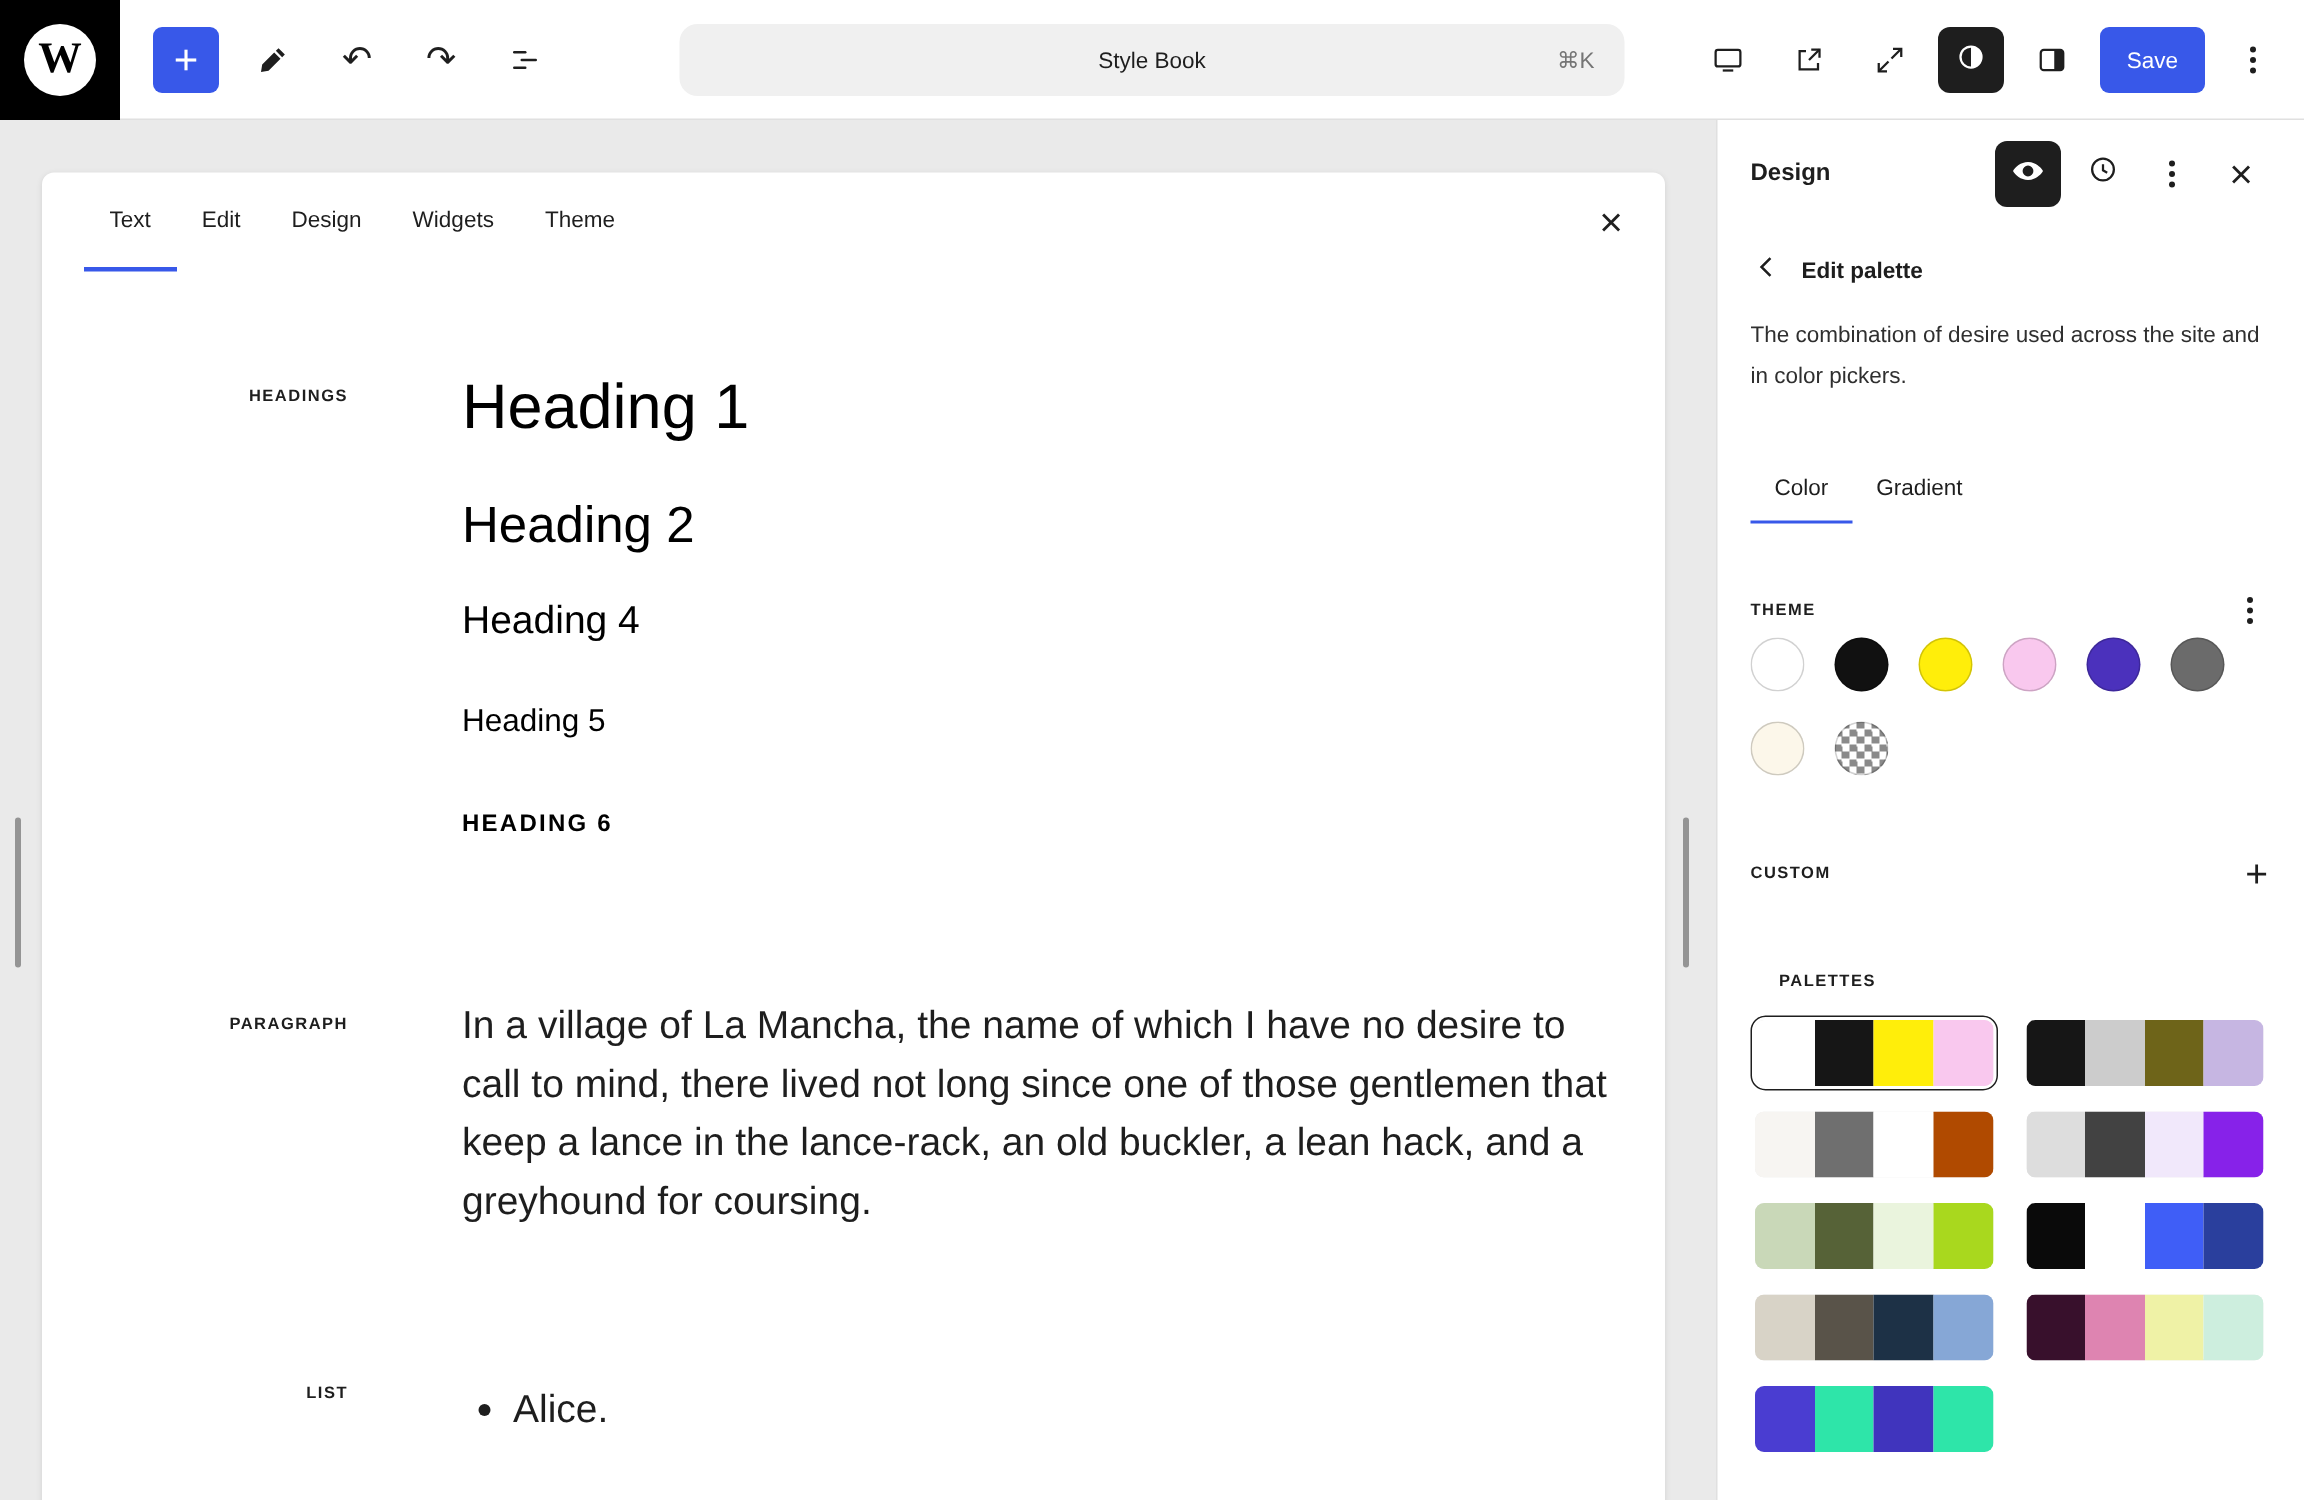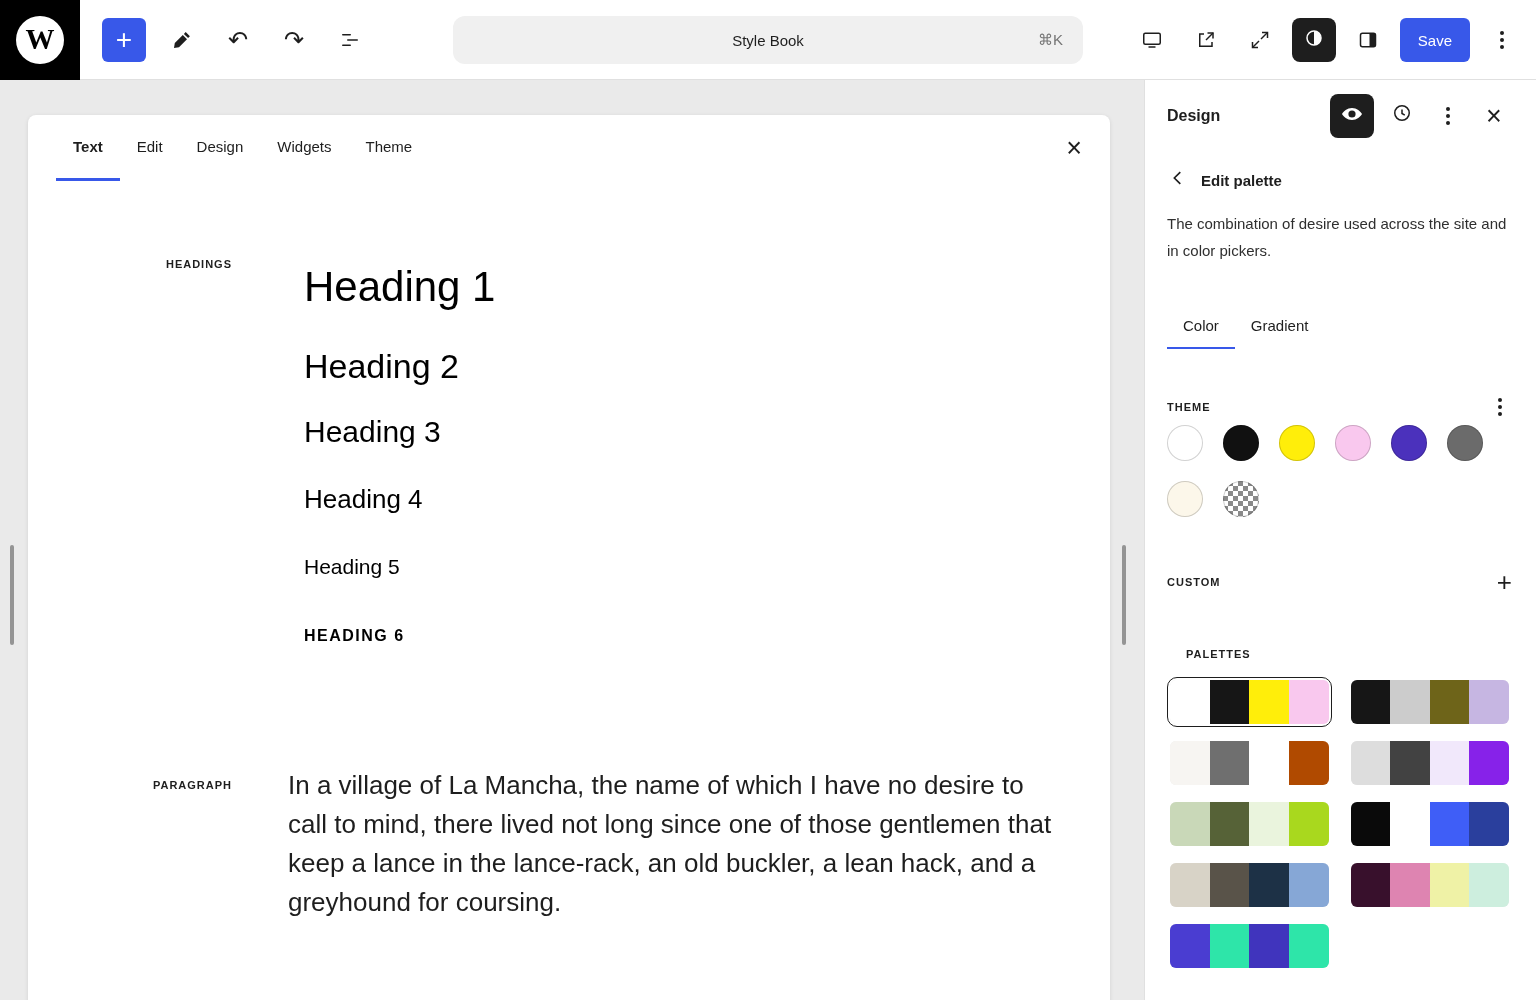--- a/index.html
+++ b/index.html
@@ -38,27 +38,27 @@
   
   #canvas { position:absolute; left:0; top:80px; width:1144px; height:920px; background:#eaeaea; overflow:hidden; }
   .resize-handle { position:absolute; width:4px; height:100px; border-radius:2px; background:#949494; cursor:ew-resize; }
   .resize-handle.left { left:10px; top:465px; }
   .resize-handle.right { left:1122px; top:465px; }
   .card { position:absolute; left:28px; top:35px; width:1082px; height:1010px; background:#fff;
     border-radius:8px; box-shadow:0 1px 4px rgba(0,0,0,.10); }
   .card-tabs { display:flex; align-items:stretch; height:66px; padding:0 28px; }
   .ctab { padding:0 17px; display:flex; align-items:center; font-size:15px; color:var(--ink);
     border-bottom:3px solid transparent; cursor:pointer; }
-  .ctab.active { border-bottom-color:var(--accent); font-weight:700; }
+  .ctab.active { border-bottom-color:var(--accent); font-weight:400; }
   .card-close { margin-left:auto; align-self:center; font-size:27px; line-height:1; color:var(--ink); cursor:pointer; }
 
   .sections { padding-top:64px; }
-  .section { display:grid; grid-template-columns:204px 1fr; column-gap:56px; }
+  .section { display:grid; grid-template-columns:204px 1fr; column-gap:76px; }
   .sec-label { text-align:right; font-size:11px; font-weight:600; letter-spacing:1px; color:var(--ink); line-height:14px; padding-top:2px; }
-  .h-sample { font-weight:500; color:#000; margin:16px; }
+  .h-sample { font-weight:500; color:#000; margin:0; }
   .h1 { font-size:42px; line-height:52px; margin-bottom:32px; }
   .h2 { font-size:34px; line-height:42px; margin-bottom:26px; }
   .h3 { font-size:30px; line-height:38px; margin-bottom:32px; }
   .h4 { font-size:26px; line-height:32px; margin-bottom:38px; }
   .h5 { font-size:21px; line-height:27px; margin-bottom:46px; }
   .h6 { font-size:16px; line-height:20px; font-weight:700; text-transform:uppercase; letter-spacing:1.5px; }
   .section.paragraph { margin-top:104px; }
   .para-text { font-size:26px; line-height:39px; color:var(--ink); max-width:770px; margin:0; }
   .section.list { margin-top:100px; }
   .sample-list { font-size:26px; line-height:39px; margin:0; padding-left:34px; color:var(--ink); }
@@ -200,21 +200,20 @@
       <div class="ctab">Theme</div>
       <div class="card-close">×</div>
     </div>
 
     <div class="sections">
       <div class="section headings">
         <div class="sec-label" style="padding-top:12px;">HEADINGS</div>
         <div>
           <div class="h-sample h1">Heading 1</div>
           <div class="h-sample h2">Heading 2</div>
-          <div class="h-sample h3">Heading 3</div>
           <div class="h-sample h4">Heading 4</div>
           <div class="h-sample h5">Heading 5</div>
           <div class="h-sample h6">Heading 6</div>
         </div>
       </div>
 
       <div class="section paragraph">
         <div class="sec-label" style="padding-top:12px;">PARAGRAPH</div>
         <p class="para-text">In a village of La Mancha, the name of which I have no desire to call to mind, there lived not long since one of those gentlemen that keep a lance in the lance-rack, an old buckler, a lean hack, and a greyhound for coursing.</p>
       </div>

